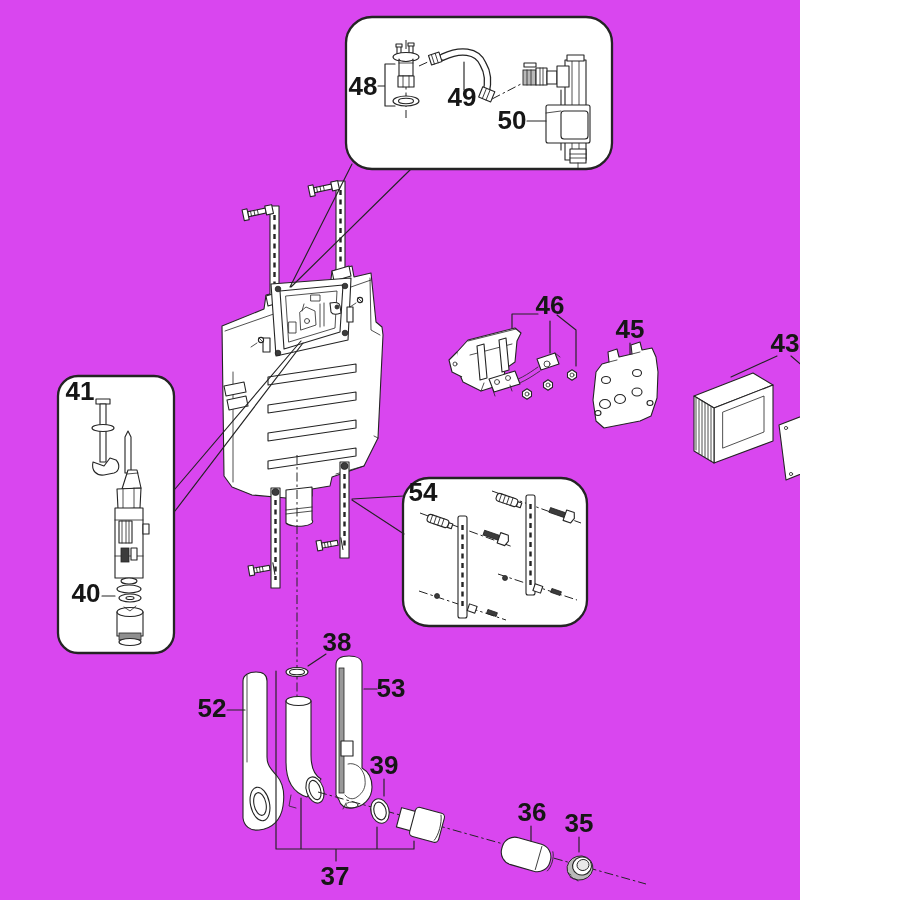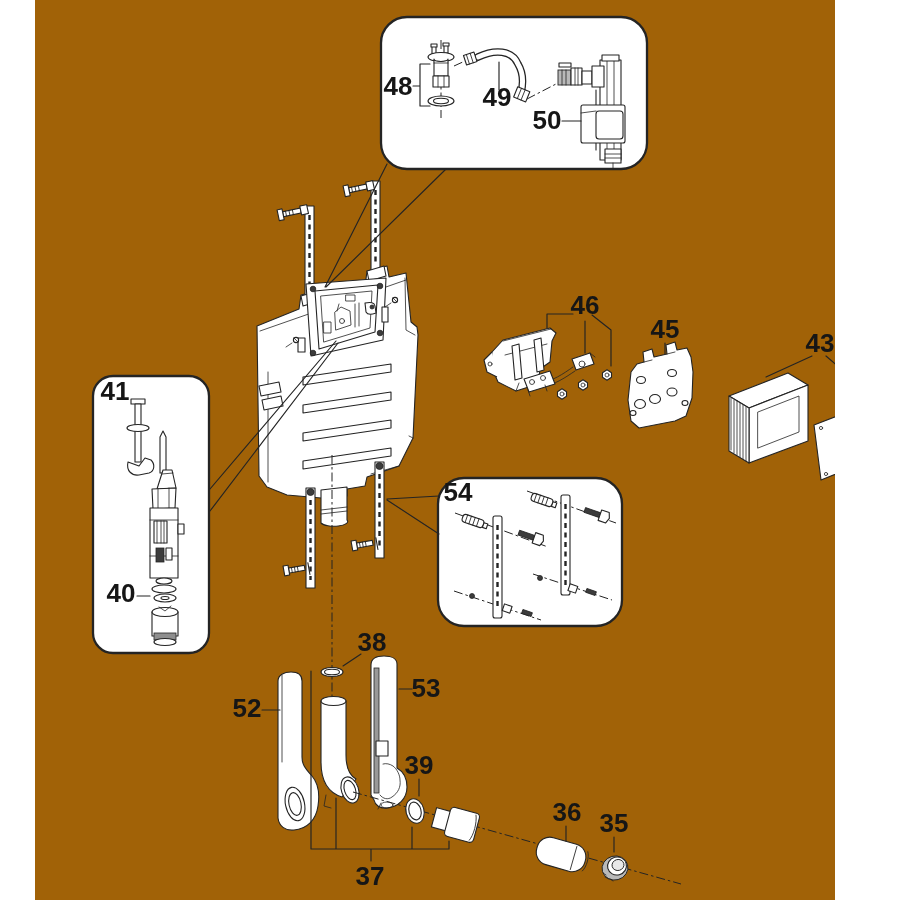--- a/index.html
+++ b/index.html
@@ -1,16 +1,16 @@
 <!DOCTYPE html>
 <html><head>
 <meta charset="utf-8">
 <style>
   html,body{margin:0;padding:0;background:#ffffff;}
-  #stage{position:relative;width:800px;height:900px;background:#a16207;overflow:hidden;margin-left:35px;}
+  #stage{position:relative;width:800px;height:900px;background:#d946ef;overflow:hidden;}
   svg{display:block}
   .ln{fill:none;stroke:#242424;stroke-width:1.1;stroke-linecap:round;stroke-linejoin:round}
   .thin{fill:none;stroke:#242424;stroke-width:.8;stroke-linecap:round;stroke-linejoin:round}
   .fw{fill:#ffffff;stroke:#242424;stroke-width:1.1;stroke-linejoin:round}
   .fd{fill:#3c3c3c;stroke:#242424;stroke-width:.8}
   .fg{fill:#b9b9b9;stroke:#242424;stroke-width:.9}
   .fg2{fill:#8f8f8f;stroke:#242424;stroke-width:.8}
   .box{fill:#ffffff;stroke:#242424;stroke-width:2.3}
   .dd{fill:none;stroke:#242424;stroke-width:1;stroke-dasharray:9 3 2.5 3}
   .slot{fill:none;stroke:#242424;stroke-width:2.4;stroke-dasharray:5 4.5}

